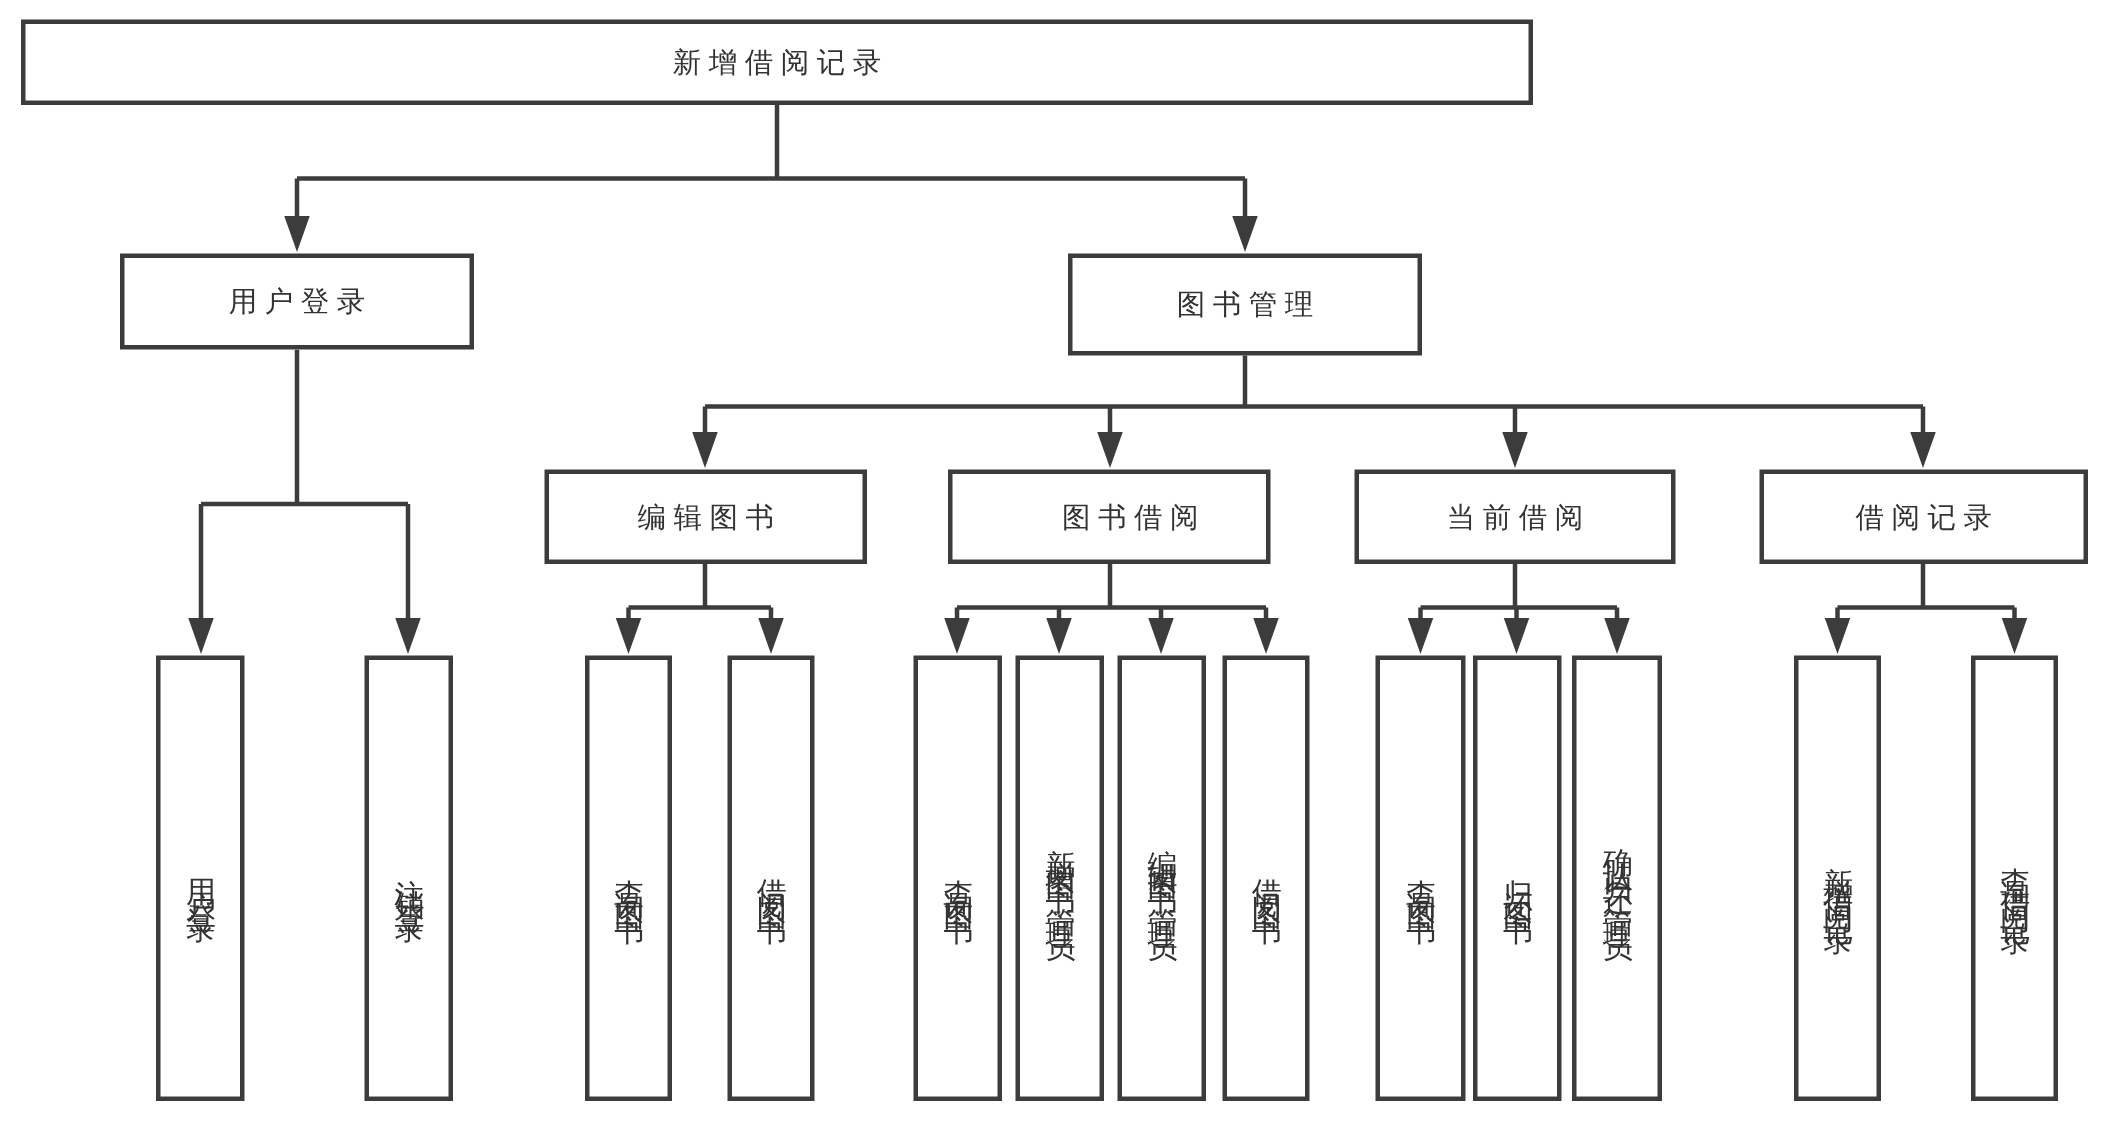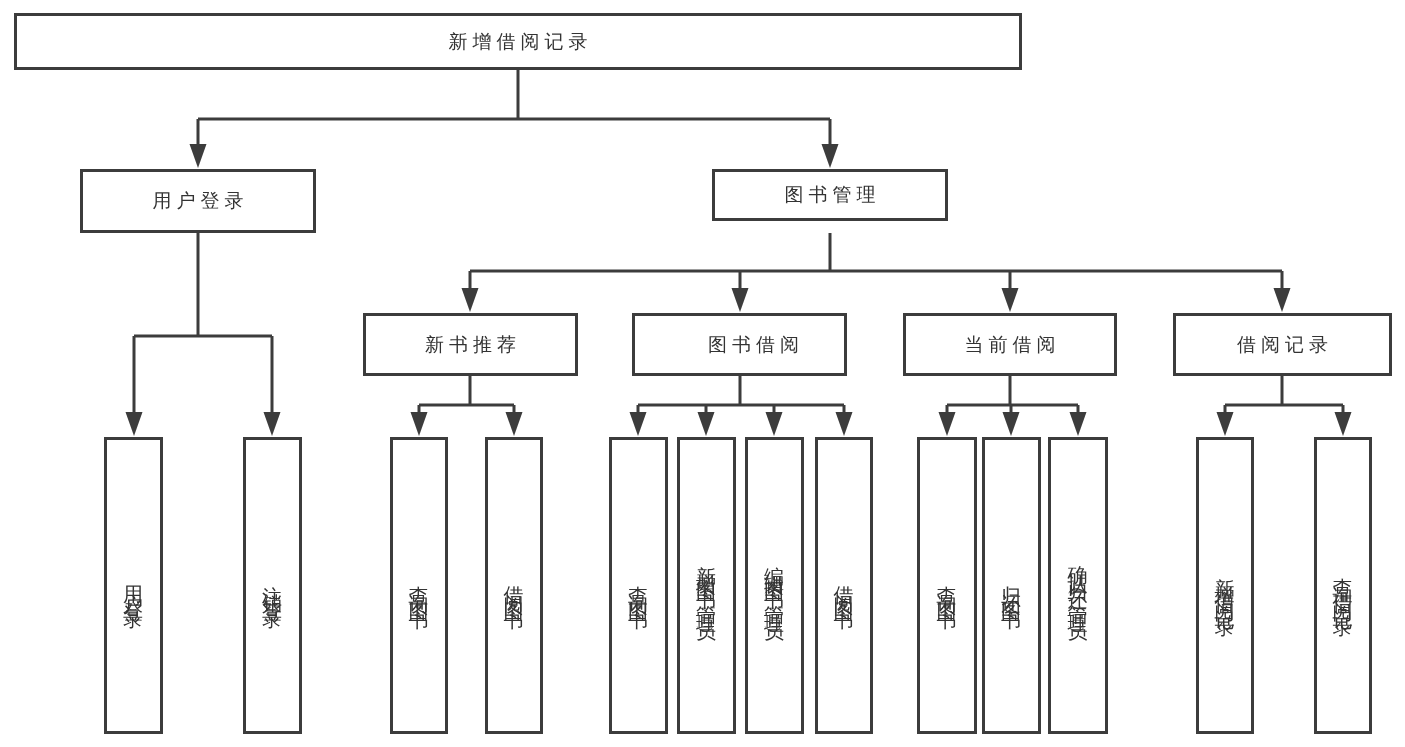--- a/index.html
+++ b/index.html
@@ -116,26 +116,26 @@
     </g>
   </svg>
 
   <div class="box h" style="left:14px; top:13px; width:1008px; height:57px;">
     <span>新增借阅记录</span>
   </div>
 
   <div class="box h" style="left:80px; top:169px; width:236px; height:64px;">
     <span>用户登录</span>
   </div>
-  <div class="box h" style="left:712px; top:169px; width:236px; height:52px;">
+  <div class="box h" style="left:712px; top:169px; width:236px; height:68px;">
     <span>图书管理</span>
   </div>
 
   <div class="box h" style="left:363px; top:313px; width:215px; height:63px;">
-    <span>新书推荐</span>
+    <span>编辑图书</span>
   </div>
   <div class="box h" style="left:632px; top:313px; width:215px; height:63px;padding-left:28px;">
     <span>图书借阅</span>
   </div>
   <div class="box h" style="left:903px; top:313px; width:214px; height:63px;">
     <span>当前借阅</span>
   </div>
   <div class="box h" style="left:1173px; top:313px; width:219px; height:63px;">
     <span>借阅记录</span>
   </div>

